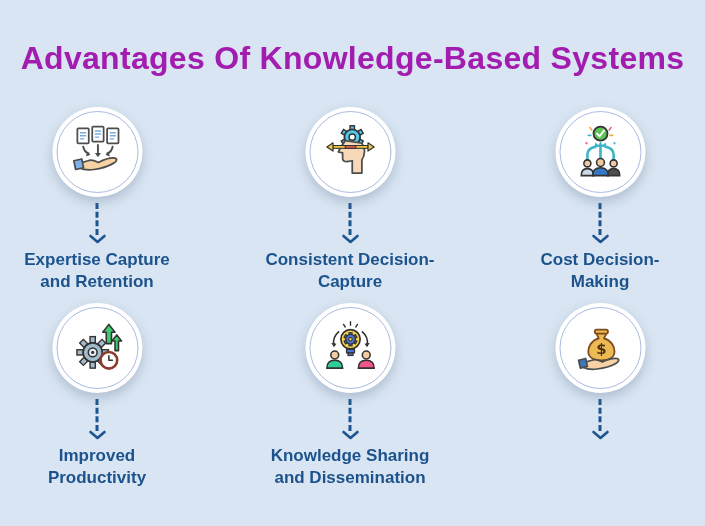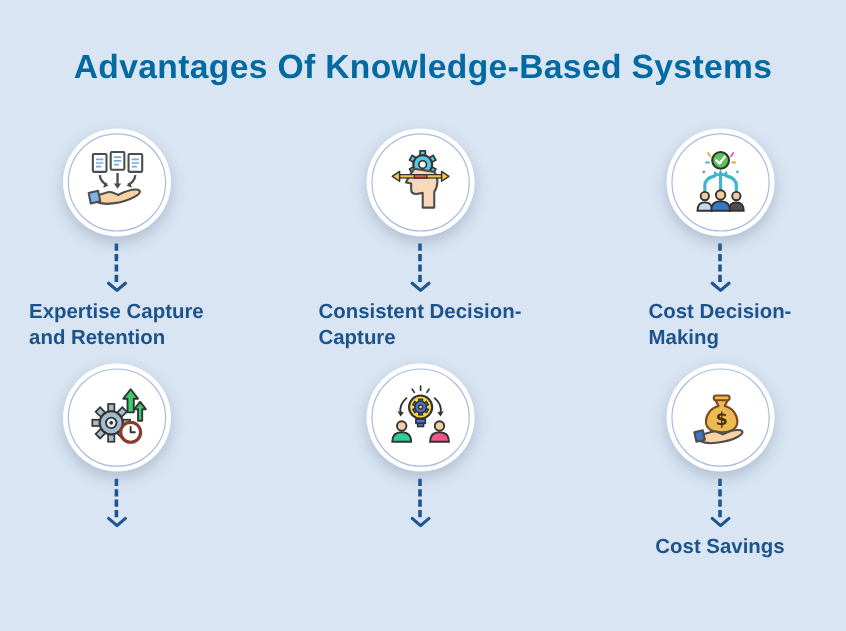--- a/index.html
+++ b/index.html
@@ -3,43 +3,43 @@
 <meta charset="utf-8">
 <style>
   html,body{margin:0;padding:0;}
   body{font-family:"Liberation Sans","DejaVu Sans",sans-serif;}
   .canvas{
     position:relative;width:705px;height:526px;overflow:hidden;
     background:#d9e5f2;
   }
   .title{
     position:absolute;top:40px;left:0;width:705px;
-    text-align:center;font-size:28px;font-weight:bold;
-    color:#0369a1;letter-spacing:.3px;
+    text-align:center;font-size:32px;font-weight:bold;
+    color:#a21caf;letter-spacing:.3px;
   }
   .item{
     position:absolute;width:235px;transform:translateX(-50%);
     display:flex;flex-direction:column;align-items:center;
   }
   .circle{
     width:90px;height:90px;border-radius:50%;background:#ffffff;
     box-shadow:0 5px 12px rgba(110,130,160,.40);
     position:relative;display:flex;align-items:center;justify-content:center;
   }
   .circle::before{
     content:"";position:absolute;inset:4px;border-radius:50%;
     border:1.5px solid #a9bbe2;
   }
   .dash-line{
     margin-top:6px;height:32px;width:0;
     border-left:3px dashed #1e5590;
   }
   .chev{margin-top:-1px;line-height:0;}
   .label{
-    margin-top:5px;white-space:pre-line;
+    margin-top:5px;text-align:center;white-space:pre-line;
     font-size:17px;font-weight:600;line-height:1.32;color:#1c538c;
   }
   svg{display:block;}
 </style>
 </head>
 <body>
 
 <div class="canvas">
 
   <div class="title">Advantages Of Knowledge-Based Systems</div>
@@ -185,20 +185,22 @@
           <path d="M45 46v-5M45 46h4" fill="none" stroke="#333333" stroke-width="1.8" stroke-linecap="round"></path>
         </svg>
       </span>
     </div>
     <div class="dash-line"></div>
     <span class="chev">
       <svg width="18" height="10" viewBox="0 0 18 10">
           <polyline points="2,2 9,8 16,2" fill="none" stroke="#1e5590" stroke-width="2.6" stroke-linecap="round" stroke-linejoin="round"></polyline>
         </svg>
     </span>
+    <div class="label">Improved
+Productivity</div>
   </div>
 
   <div class="item" style="left:350px;top:303px">
     <div class="circle">
       <span>
         <svg width="56" height="56" viewBox="0 0 64 64">
           <g stroke="#333333" stroke-width="1.6" stroke-linecap="round">
             <path d="M32 2v4M24 5l2 3M40 5l-2 3"></path>
           </g>
           <g fill="none" stroke="#333333" stroke-width="1.8">
@@ -230,36 +232,37 @@
           </g>
         </svg>
       </span>
     </div>
     <div class="dash-line"></div>
     <span class="chev">
       <svg width="18" height="10" viewBox="0 0 18 10">
           <polyline points="2,2 9,8 16,2" fill="none" stroke="#1e5590" stroke-width="2.6" stroke-linecap="round" stroke-linejoin="round"></polyline>
         </svg>
     </span>
+    <div class="label">Knowledge Sharing
+and Dissemination</div>
   </div>
 
   <div class="item" style="left:600px;top:303px">
     <div class="circle">
       <span>
         <svg width="56" height="56" viewBox="0 0 64 64">
           <path d="M27 15h12l-3 6c8 2 12 9 12 15 0 7-7 10-15 10s-15-3-15-10c0-6 4-13 12-15z" fill="#ecb952" stroke="#7a4a21" stroke-width="2" stroke-linejoin="round"></path>
           <rect x="25.5" y="11" width="15" height="4.5" rx="2" fill="#ecb952" stroke="#7a4a21" stroke-width="2"></rect>
           <text x="33" y="39" text-anchor="middle" font-family="DejaVu Sans, sans-serif" font-size="17" font-weight="bold" fill="#4a2f14">$</text>
           <path d="M12 49l10-3c5-2 8 0 12 2 6-3 12-5 17-4 3 1 2 4-2 6-7 4-13 5-21 6-7 1-12 0-16-2z" fill="#f6d2a4" stroke="#4d4d4d" stroke-width="2" stroke-linejoin="round"></path>
           <path d="M7 46l8-2 2 9-8 2z" fill="#3e76c0" stroke="#4d4d4d" stroke-width="2" stroke-linejoin="round"></path>
         </svg>
       </span>
     </div>
     <div class="dash-line"></div>
     <span class="chev">
       <svg width="18" height="10" viewBox="0 0 18 10">
           <polyline points="2,2 9,8 16,2" fill="none" stroke="#1e5590" stroke-width="2.6" stroke-linecap="round" stroke-linejoin="round"></polyline>
         </svg>
     </span>
-    <div class="label">Cost Savings</div>
   </div>
 
 </div>
 
 </body></html>

